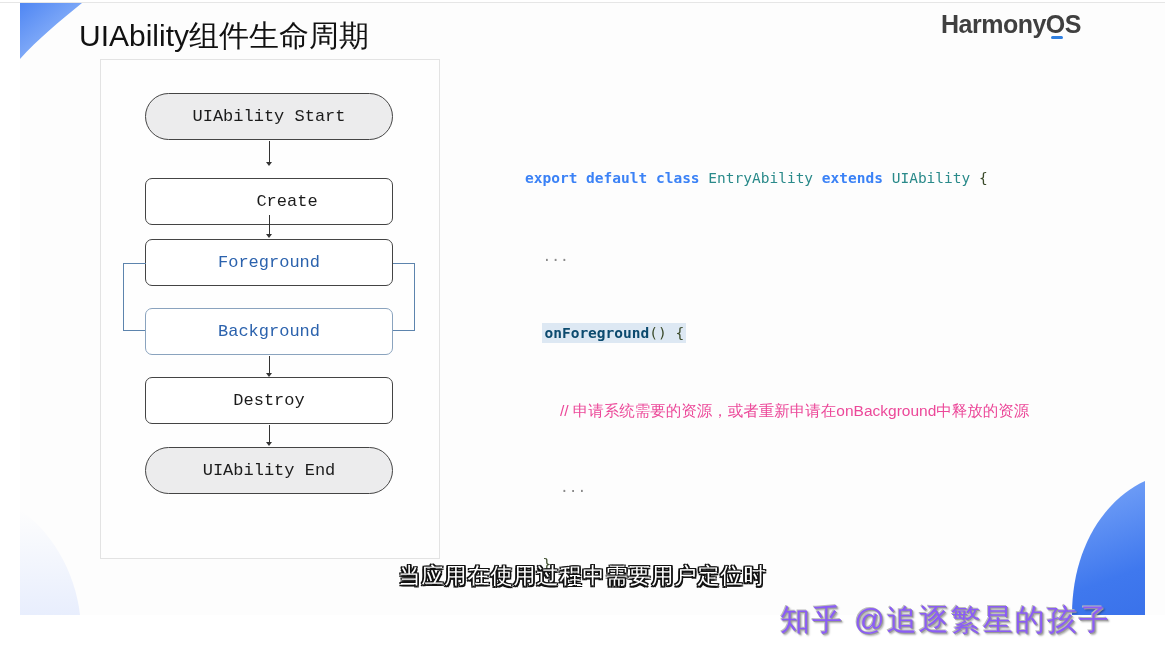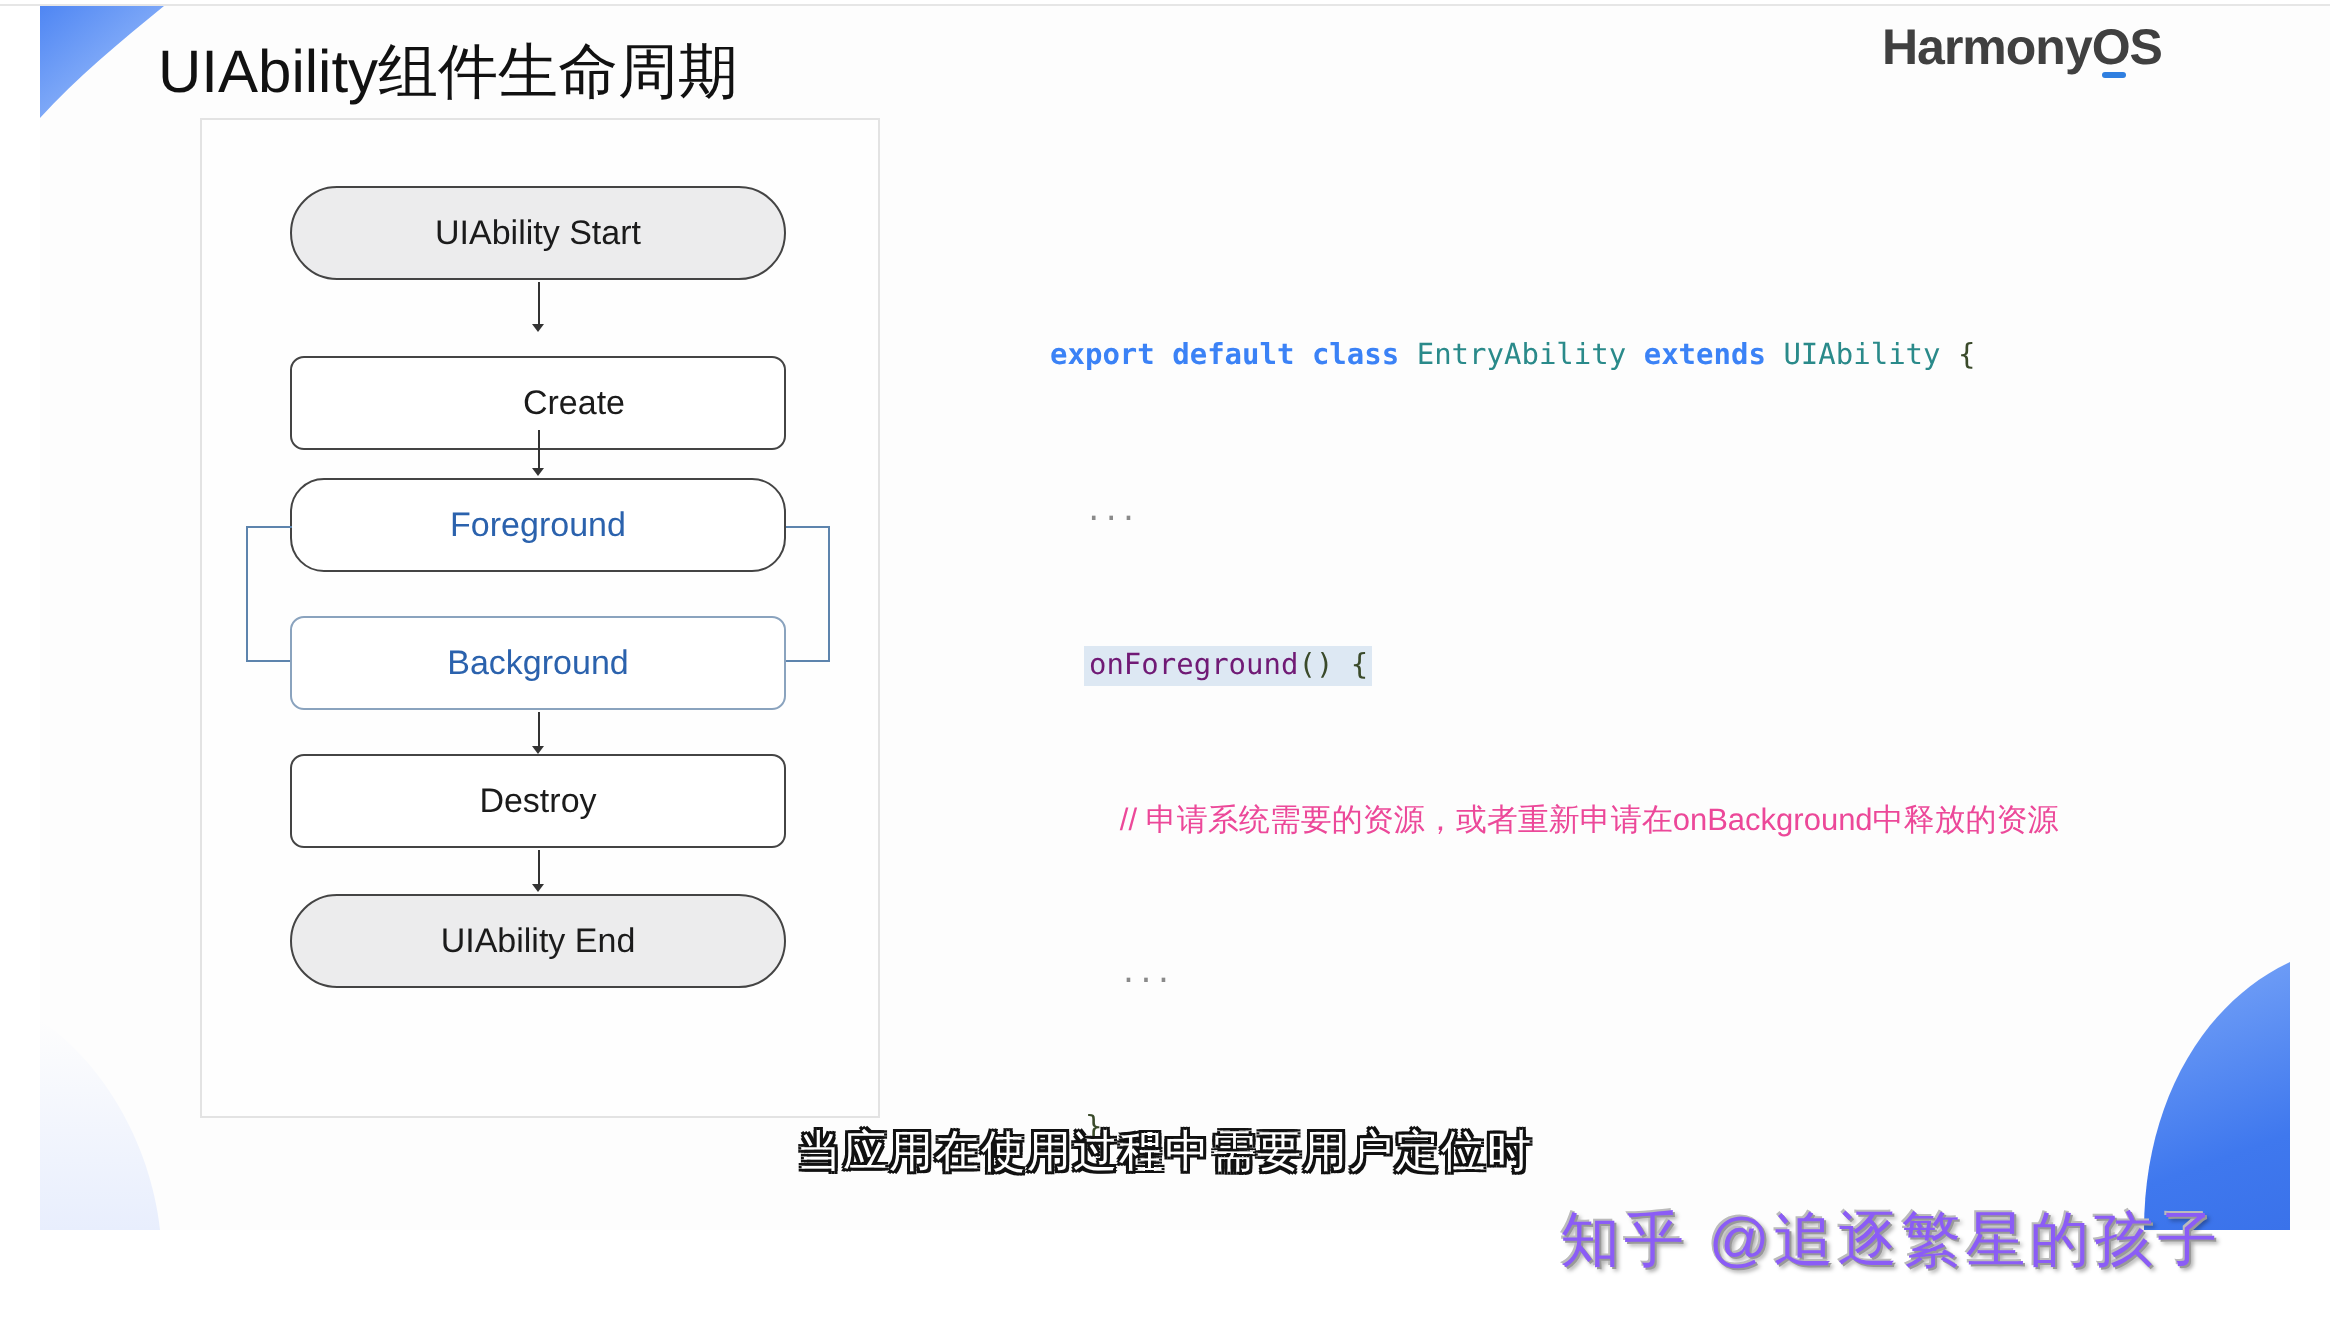--- a/index.html
+++ b/index.html
@@ -35,21 +35,21 @@
   .brand {
     position:absolute; left:941px; top:10px; font-size:25px; color:#404040;
     font-weight:700; letter-spacing:-0.5px;
   }
   .brand-underline {
     position:absolute; left:1051px; top:36px; width:12px; height:3px;
     background:#2f7fe0; border-radius:2px;
   }
   .diagram-panel {
     position:absolute; left:100px; top:59px; width:338px; height:498px;
-    background:#fefefe; border:1px solid #e3e3e3;
+    background:#fefefe; border:1px solid #e3e3e3;font-family:Liberation Mono, monospace;
   }
   .node {
     position:absolute; left:44px; width:248px; height:47px;
     border:1px solid #444; background:#fff; border-radius:7px;
     display:flex; align-items:center; justify-content:center;
     font-size:17px; color:#1b1b1b; box-sizing:border-box;
   }
   .node.pill { border-radius:24px; background:#ececed; }
   .node.blue { color:#2b62ad; border-color:#444; }
   .node.blue-soft { color:#2b62ad; border-color:#8aa3be; }
@@ -61,21 +61,21 @@
   }
   .loop { position:absolute; border:1px solid #5d84ad; box-sizing:border-box; }
   .code {
     position:absolute; left:525px; top:115px;
     font-family:"DejaVu Sans Mono","Liberation Mono",monospace;
     font-size:14.5px; line-height:25.7px; color:#333; white-space:pre;
   }
   .code .line { height:25.7px; position:relative; }
   .kw { color:#3b82f6; font-weight:700; }
   .cls { color:#2a8a8a; }
-  .fn { color:#701a75; }
+  .fn { color:#0c4a6e;font-weight:bold; }
   .punct { color:#3a4a2a; }
   .cmt { color:#ec4899; font-family:"Liberation Sans","DejaVu Sans",sans-serif; font-size:15.5px; }
   .dots { color:#8a8a8a; }
   .hl { background:#dde8f3; padding:2px 2px; }
   .subtitle {
     position:absolute; left:0; width:1165px; top:561px; text-align:center;
     font-size:22px; font-weight:400; color:#fff; letter-spacing:1px;
     text-shadow: -1.5px -1.5px 0 #111, 1.5px -1.5px 0 #111, -1.5px 1.5px 0 #111, 1.5px 1.5px 0 #111,
                  0 1.5px 0 #111, 0 -1.5px 0 #111, 1.5px 0 0 #111, -1.5px 0 0 #111;
   }
@@ -104,21 +104,21 @@
   </div>
   <div class="vline" style="top:81px;height:21px;"></div>
   <div class="arrowhead" style="top:102px;"></div>
 
   <div class="node" style="top:118px;padding-left:36px;">
     <span>Create</span>
   </div>
   <div class="vline" style="top:155px;height:19px;"></div>
   <div class="arrowhead" style="top:174px;"></div>
 
-  <div class="node blue" style="top:179px;border-radius:17px;">
+  <div class="node blue" style="top:179px;">
     <span>Foreground</span>
   </div>
 
   <div class="loop" style="left:22px;top:203px;width:23px;height:68px;border-right:none;"></div>
   <div class="loop" style="left:292px;top:203px;width:22px;height:68px;border-left:none;"></div>
 
   <div class="node blue-soft" style="top:248px;">
     <span>Background</span>
   </div>
   <div class="vline" style="top:296px;height:17px;"></div>

